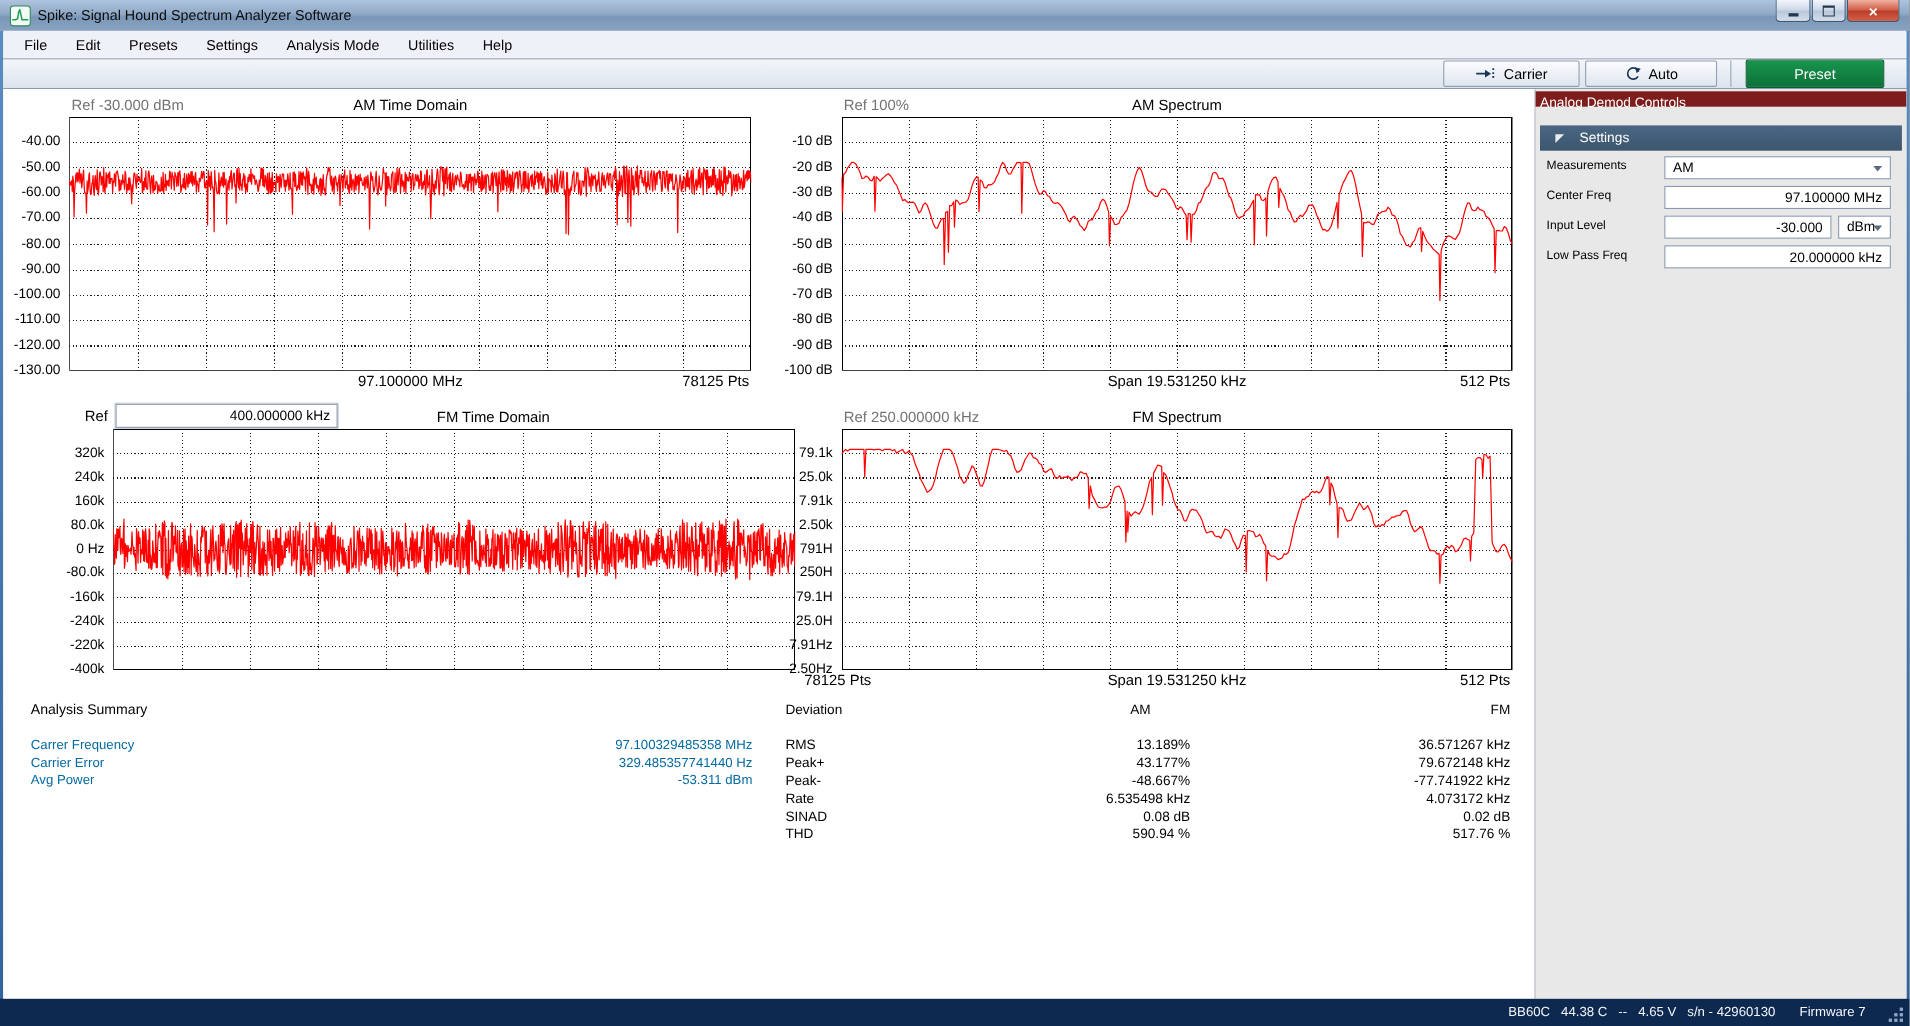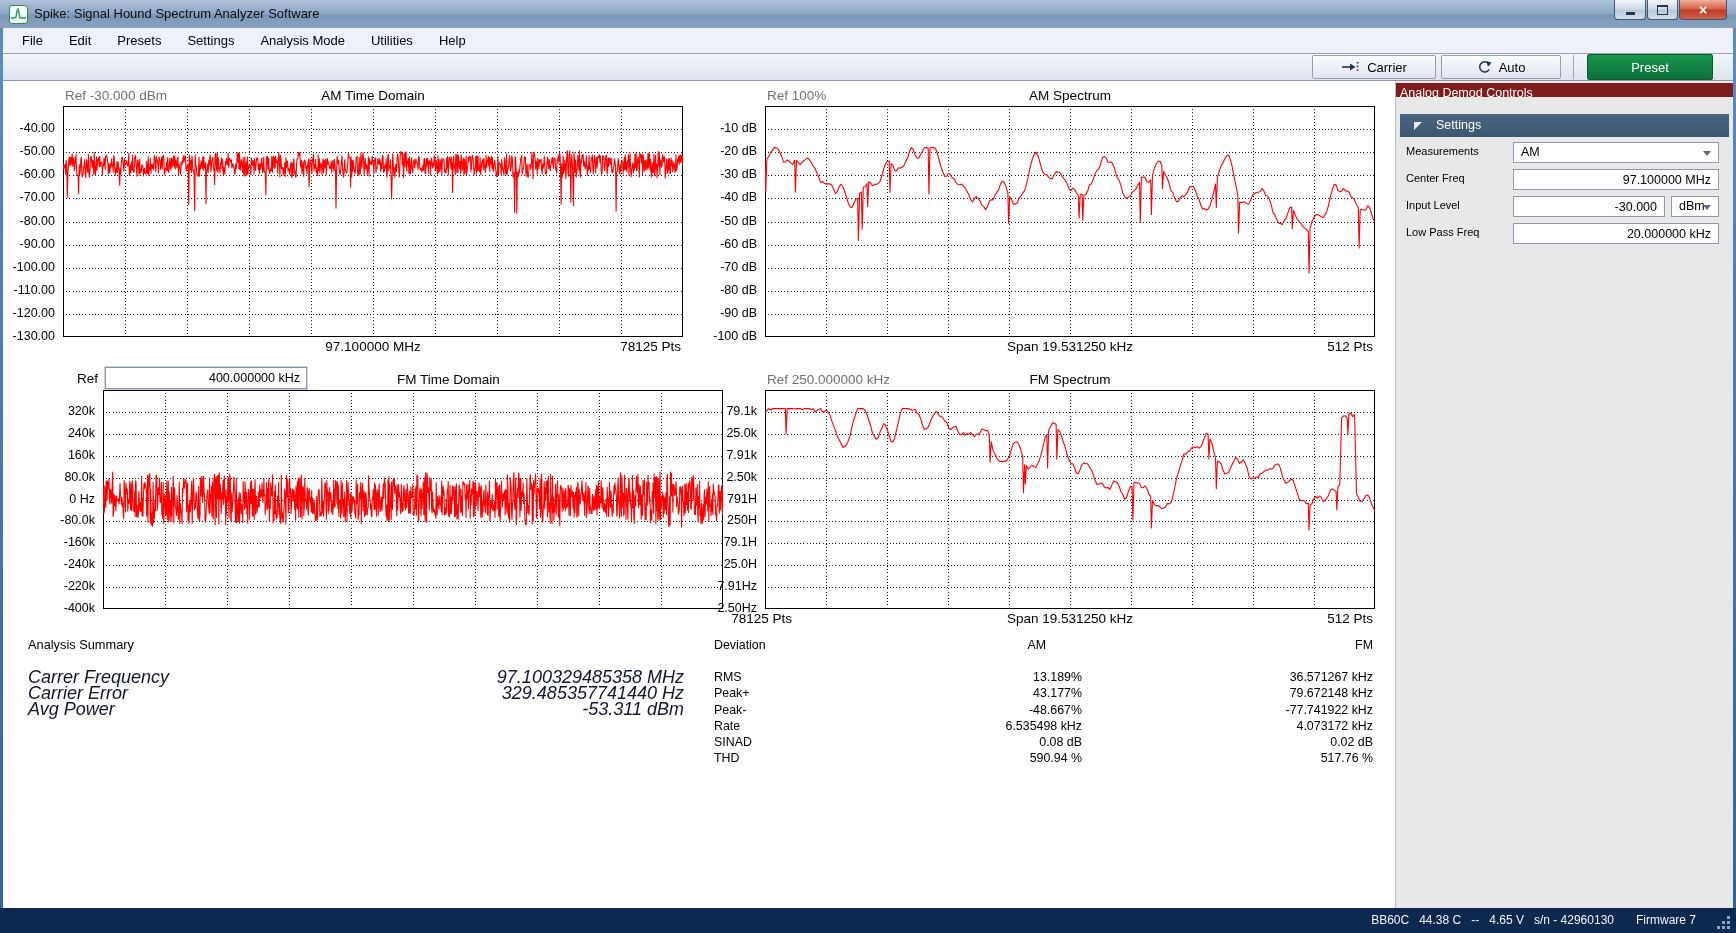--- a/index.html
+++ b/index.html
@@ -60,21 +60,21 @@
     font-size:12.5px;text-align:right;padding:1px 6px;box-shadow:0 0 0 1px #cfd6e0;}
   .ytick-col{position:absolute;left:-64px;top:0;width:58px;height:100%;}
   .ytick{position:absolute;right:2px;font-size:12.5px;color:#000;white-space:nowrap;}
   .plot-canvas{position:absolute;inset:0;}
   .plot-footer{position:absolute;left:0;right:0;top:100%;height:20px;}
   .foot-center{position:absolute;left:0;right:0;top:2px;text-align:center;font-size:13.5px;color:#000;}
   .foot-right{position:absolute;right:2px;top:2px;font-size:13.5px;color:#000;}
 
   
   .summary-header{position:absolute;left:25px;top:556px;font-size:12.8px;color:#000;}
-  .summary-rows{position:absolute;left:25px;top:588px;width:656px;font-size:18px;line-height:16.2px;color:#0f172a;font-style:italic;}
+  .summary-rows{position:absolute;left:25px;top:588px;width:656px;font-size:12px;line-height:16.2px;color:#0369a1;}
   .summary-row{display:flex;justify-content:space-between;}
   .dev-block{position:absolute;left:711px;top:556px;width:659px;color:#000;}
   .dev-grid{display:grid;grid-template-columns:120px 248px 291px;font-size:12.4px;line-height:16.2px;}
   .dev-grid .c2{text-align:right;}
   .dev-grid .c3{text-align:right;}
   .dev-head{margin-bottom:16px;}
   .dev-head .c2{padding-right:36px;}
 
   
   .panel{position:absolute;left:1392px;top:0;width:338px;height:827px;background:#e8e8e8;border-left:1px solid #b9bec6;box-sizing:border-box;}

